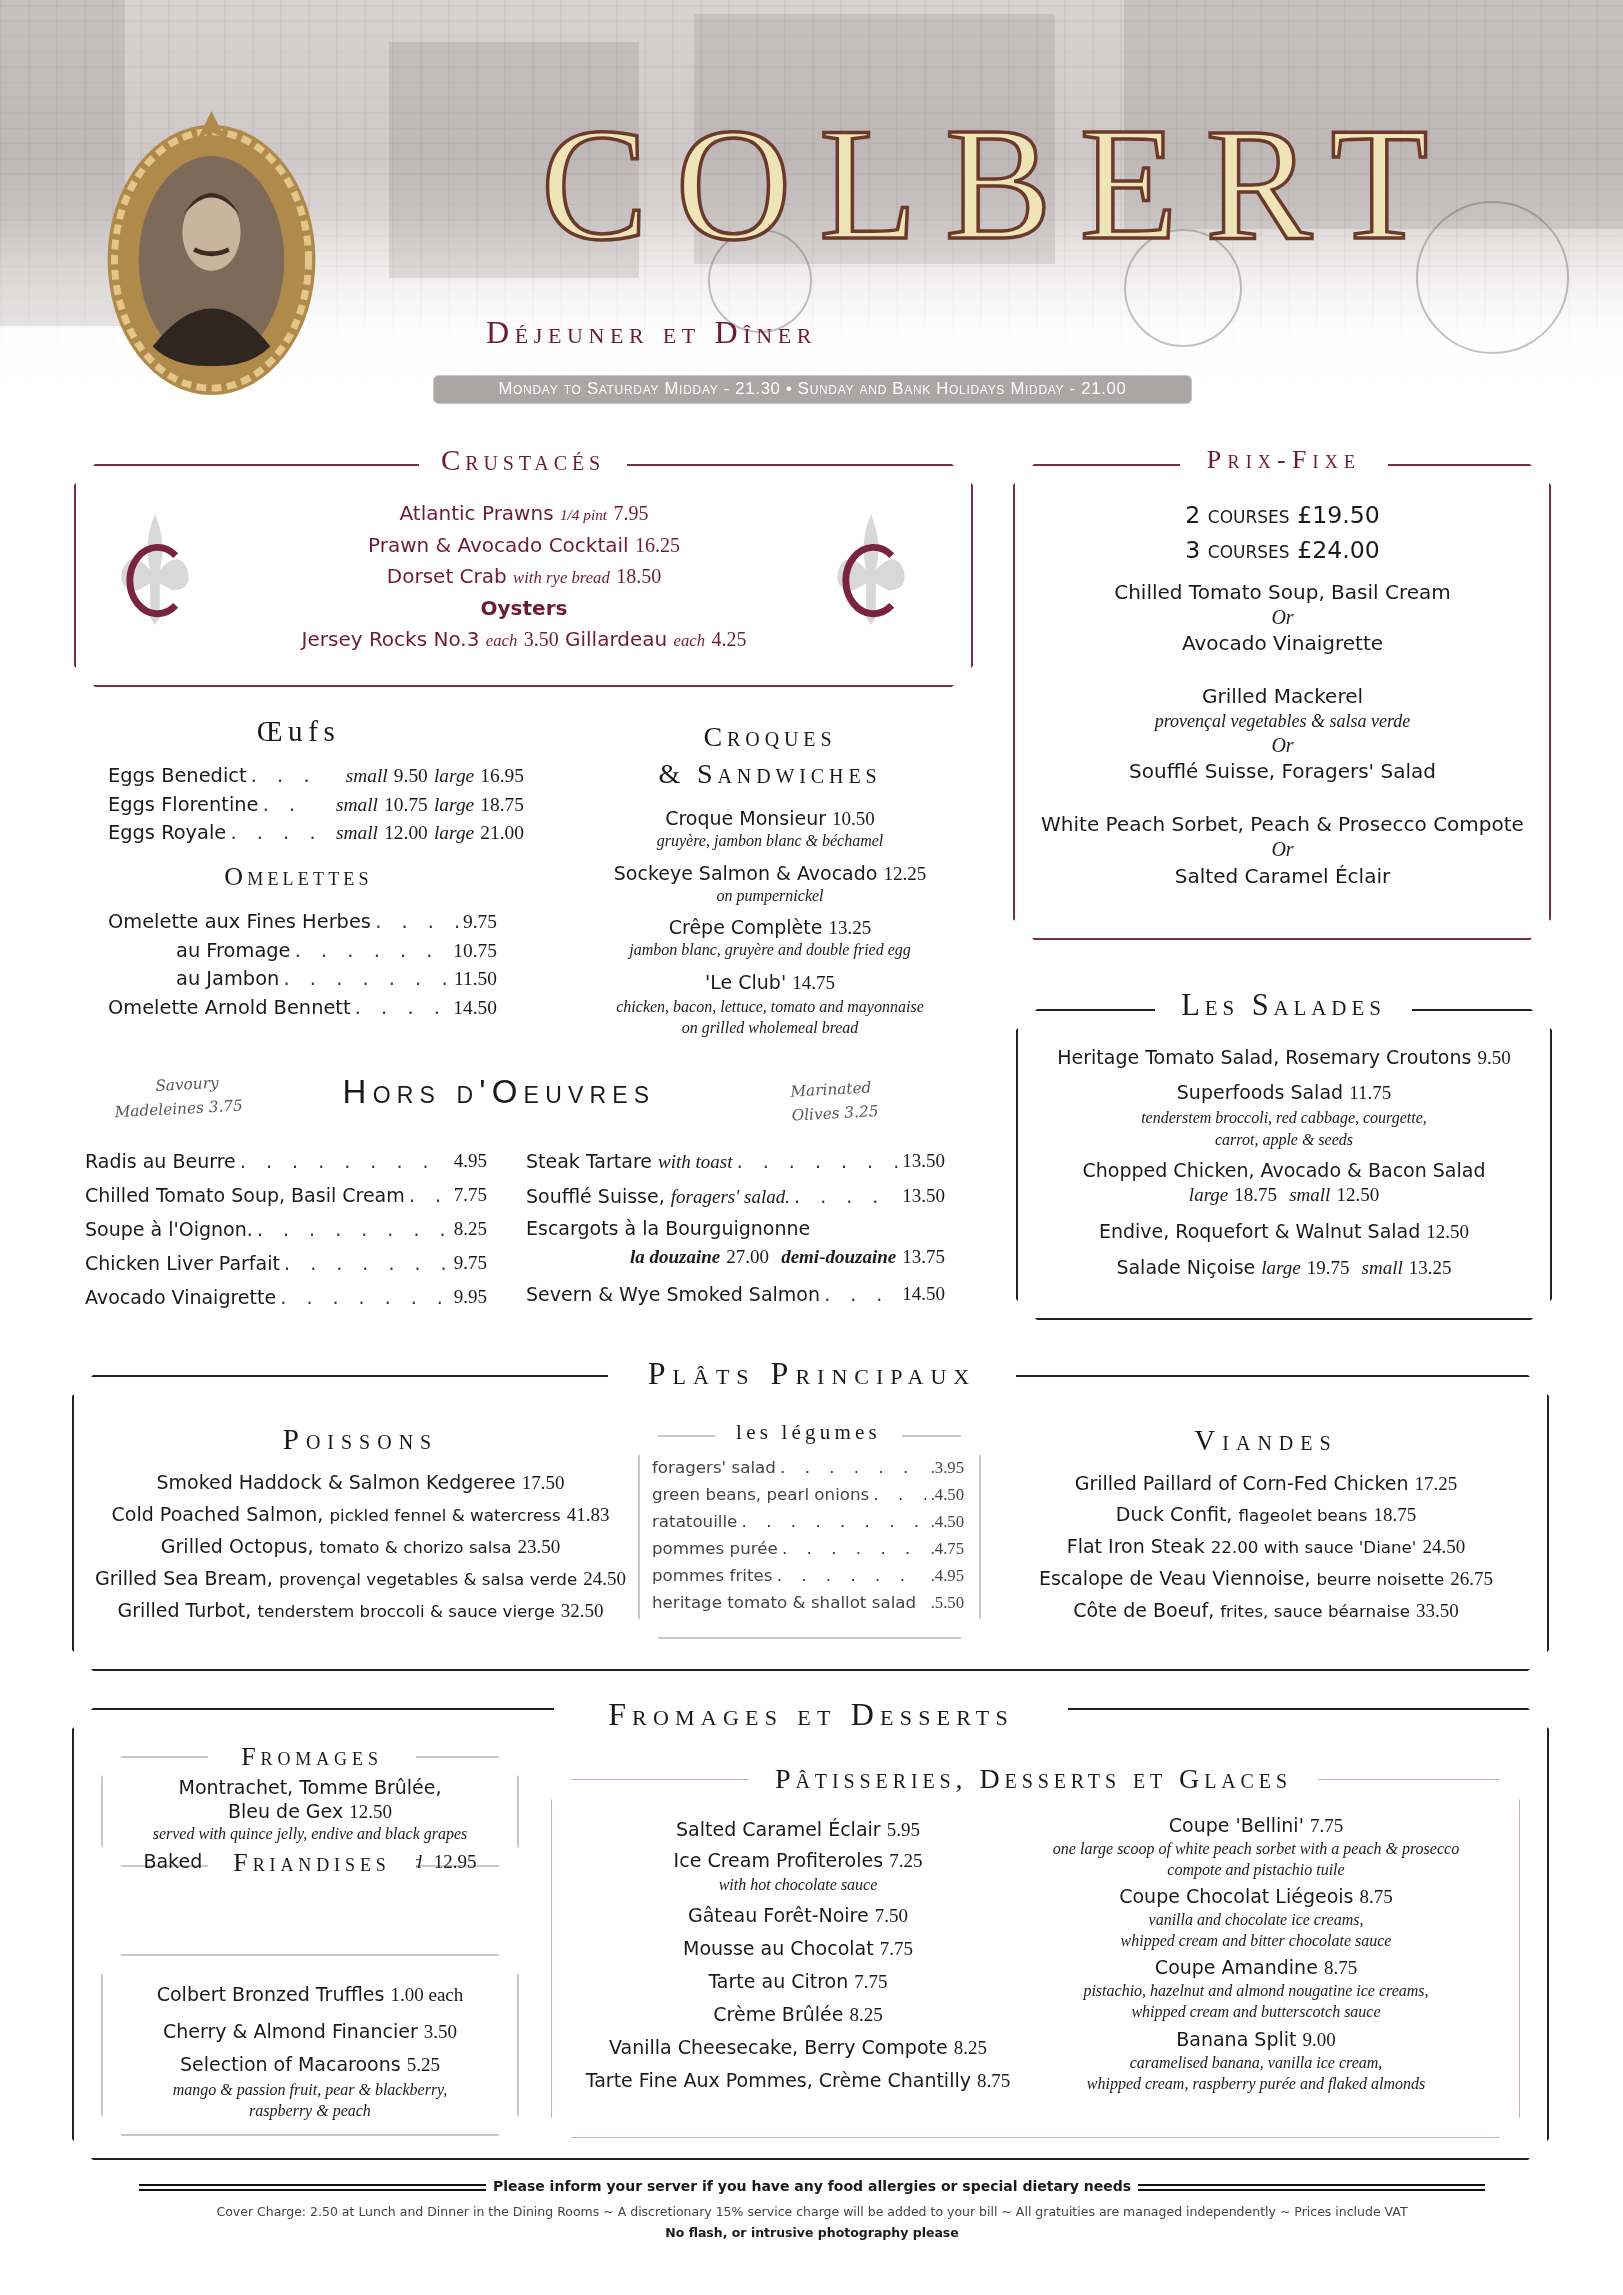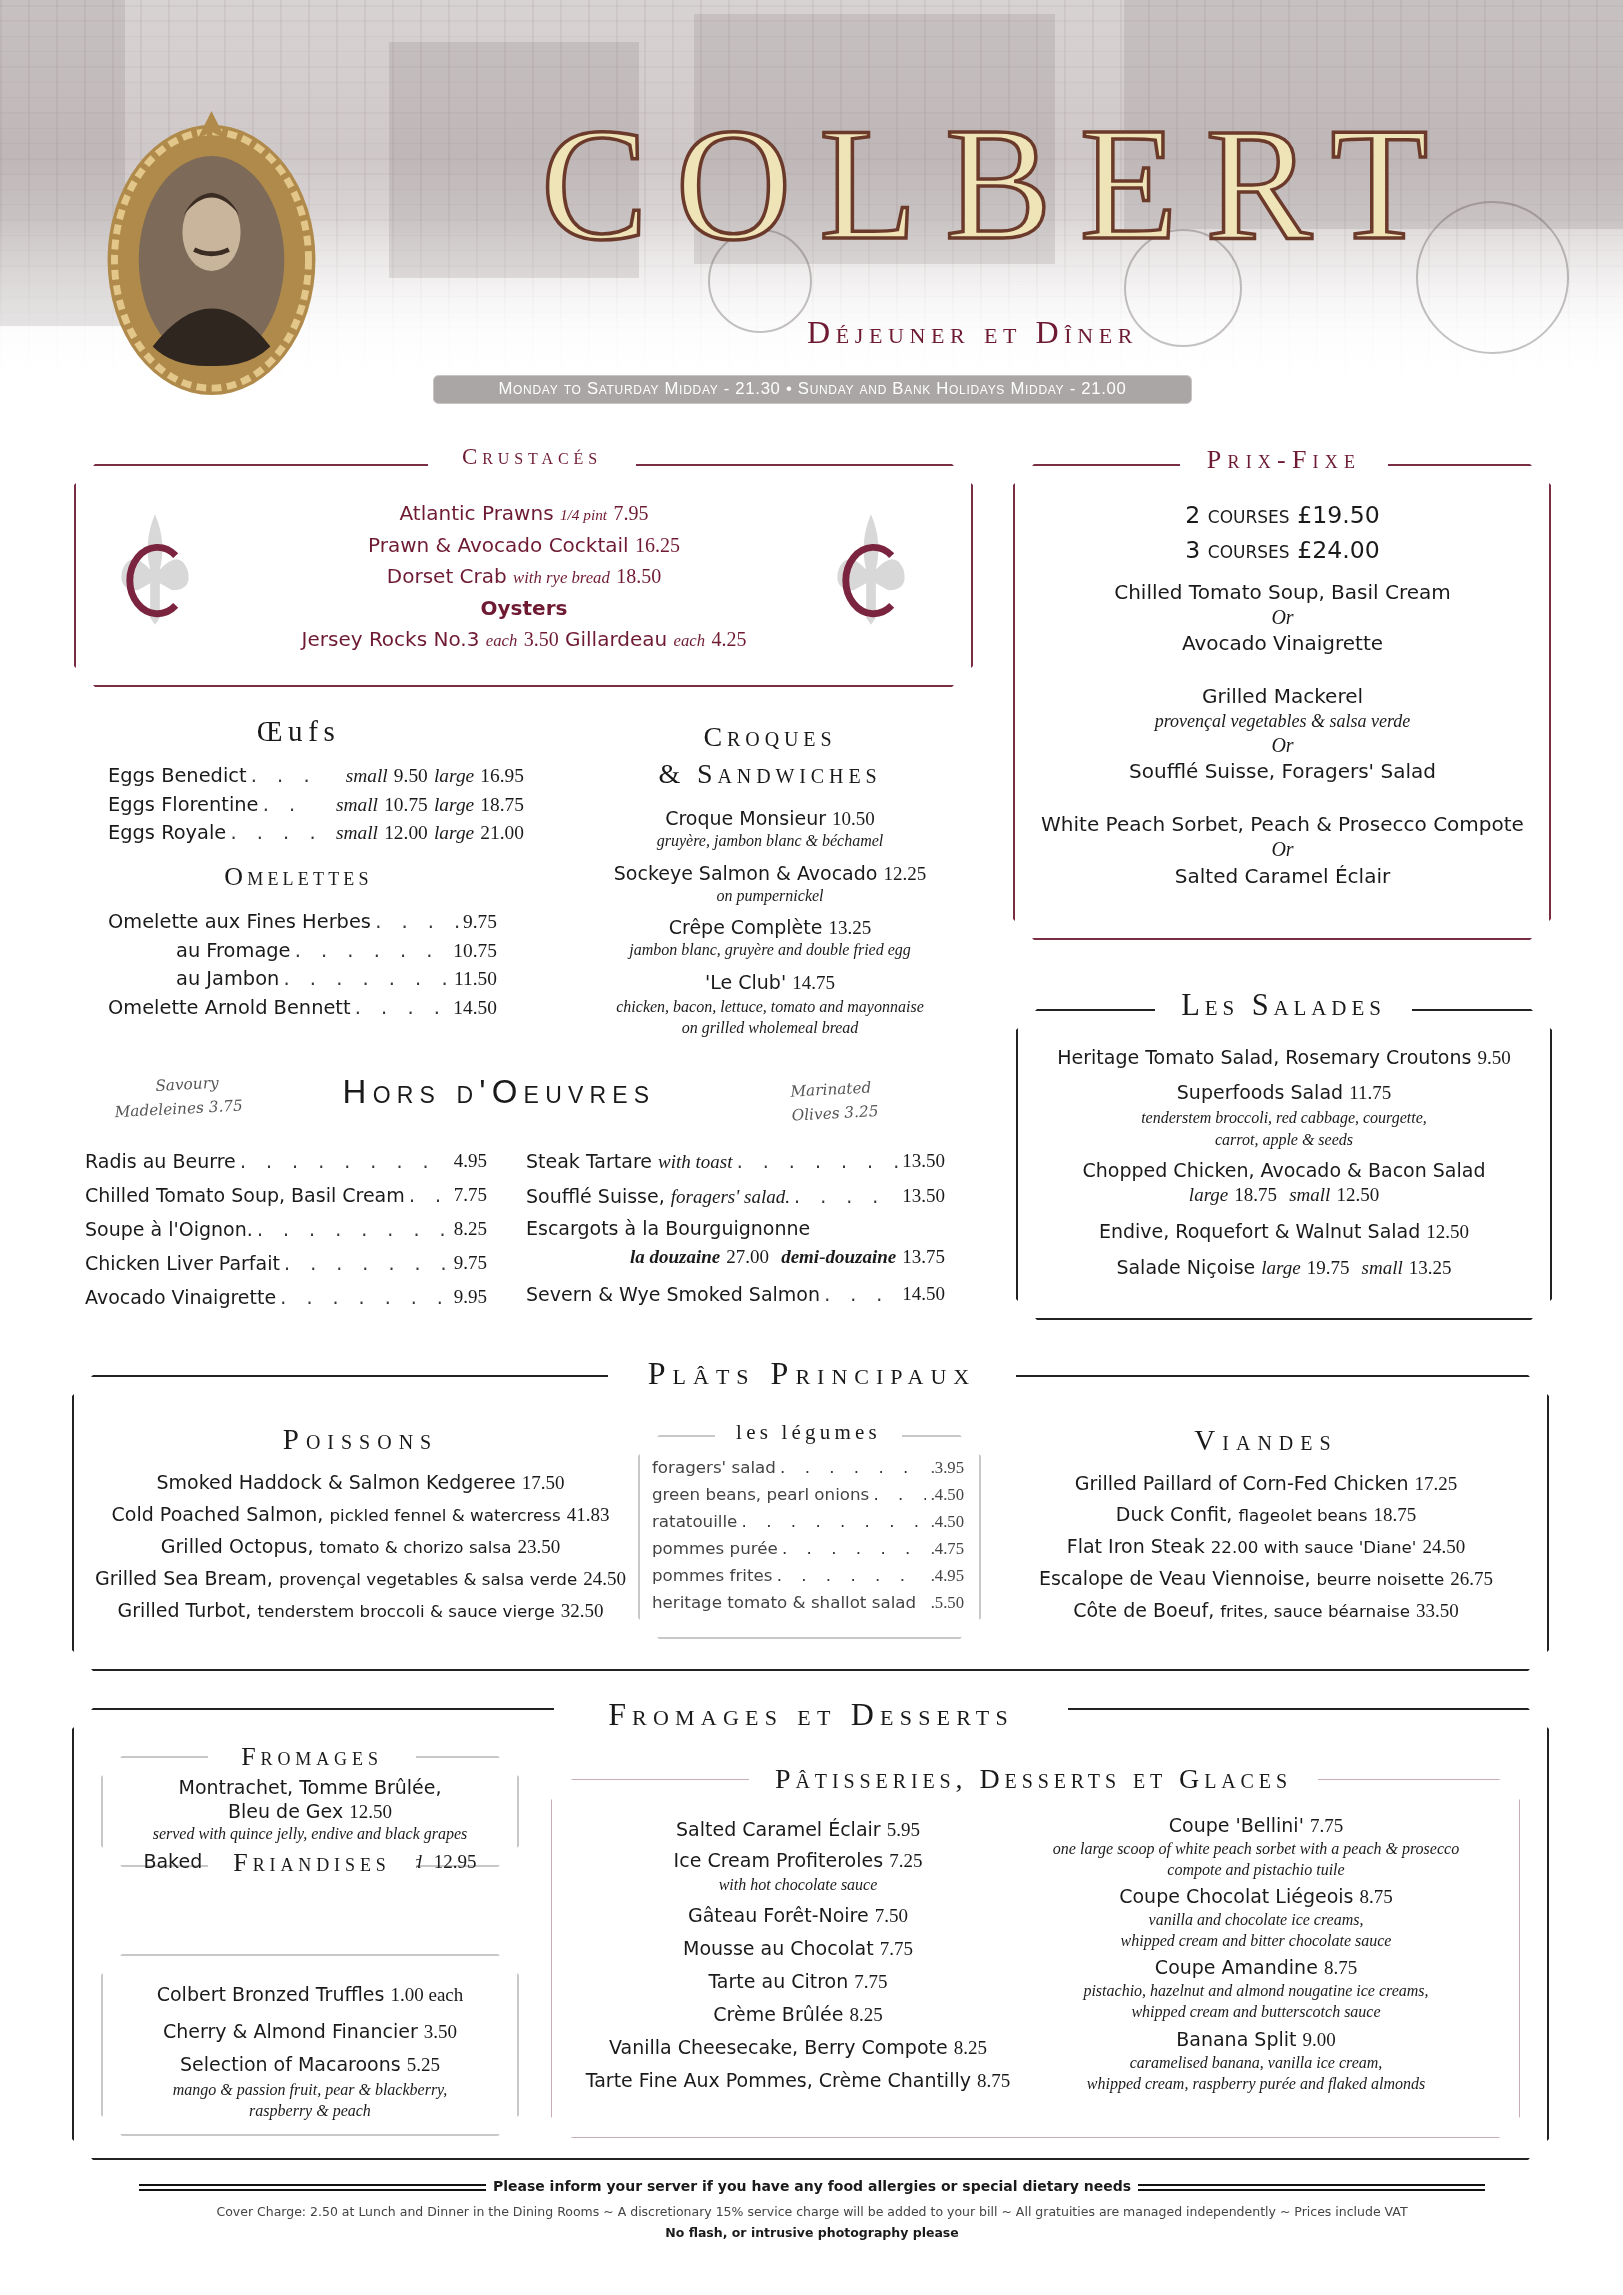--- a/index.html
+++ b/index.html
@@ -15,21 +15,21 @@
       repeating-linear-gradient(90deg, rgba(120,110,110,0.10) 0 2.1px, rgba(255,255,255,0) 2.1px 28px),
       repeating-linear-gradient(0deg, rgba(110,100,100,0.06) 0 1.4px, rgba(255,255,255,0) 1.4px 15.3px),
       linear-gradient(180deg, #d8d3d3 0%, #cfc8c8 40%, #e4e0e0 70%, #ffffff 100%);
   }
   .bldg { background: rgba(120,110,110,0.18); }
   .wheel { border: 2.8px solid rgba(90,80,80,0.35); border-radius: 50%; }
   #portrait { left: 97px; top: 111px; width: 229px; height: 291px; }
   #logo { left: 541px; top: 104px; width: 680px; text-align:center;
     font-family: "Liberation Serif", serif; font-size: 160px; letter-spacing: 28px;
     color: #efe3b8; -webkit-text-stroke: 3.5px #6b3a2a; line-height: 1; }
-  #subtitle { left: 486px; top: 314px; width: 652px; text-align: right;
+  #subtitle { left: 486px; top: 314px; width: 652px; text-align: left;
     font-family: "Liberation Serif", serif; font-size: 32px; letter-spacing: 5.6px; color: #6e1a32; font-variant: small-caps; }
   #hours { left: 433px; top: 375px; width: 759px; height: 29px; background: #aaa6a6;
     border: 1.4px solid #c9c5c5; border-radius: 5.6px; color: #fff; text-align: center;
     font-family: "Liberation Sans", sans-serif; font-size: 16.7px; line-height: 26px; font-variant: small-caps; letter-spacing: 0.7px; }
 
   
   .frame { position:absolute; border: 2.8px double; }
   .frame.maroon { border-color: #7a2e44; }
   .frame.black { border-color: #222; }
   .frame.grey { border: 2.1px solid #c8c8c8; }
@@ -74,21 +74,21 @@
     <path d="M140 200 Q165 212 190 200" stroke="#3a2c22" stroke-width="7" fill="none"></path>
     <path d="M125 150 Q165 100 205 150 Q190 120 165 118 Q140 120 125 150 Z" fill="#3a2c22"></path>
   </svg>
 </div>
 
 <div id="logo" class="abs" style="text-transform:uppercase;">Colbert</div>
 <div id="subtitle" class="abs">Déjeuner et Dîner</div>
 <div id="hours" class="abs">Monday to Saturday Midday - 21.30  •  Sunday and Bank Holidays Midday - 21.00</div>
 
 <div class="frame maroon corner" style="left:74px;top:464px;width:899px;height:223px;"></div>
-<div class="box-title maroon-t" style="left:428px;top:444px;width:208px;font-size:23px;">Crustacés</div>
+<div class="box-title maroon-t" style="left:419px;top:444px;width:208px;font-size:29px;">Crustacés</div>
 
 <svg class="fleur" style="left:117px;top:514px;" viewBox="0 0 110 160">
   <path d="M55 0 Q72 40 62 80 Q90 50 102 80 Q110 110 80 110 L62 100 L62 150 L55 160 L48 150 L48 100 L30 110 Q0 110 8 80 Q20 50 48 80 Q38 40 55 0 Z" fill="#d8d8d8"></path>
   <path d="M85 60 A40 48 0 1 0 85 132" stroke="#7a2440" stroke-width="10" fill="none"></path>
 </svg>
 <svg class="fleur" style="left:833px;top:514px;" viewBox="0 0 110 160">
   <path d="M55 0 Q72 40 62 80 Q90 50 102 80 Q110 110 80 110 L62 100 L62 150 L55 160 L48 150 L48 100 L30 110 Q0 110 8 80 Q20 50 48 80 Q38 40 55 0 Z" fill="#d8d8d8"></path>
   <path d="M85 60 A40 48 0 1 0 85 132" stroke="#7a2440" stroke-width="10" fill="none"></path>
 </svg>
 

